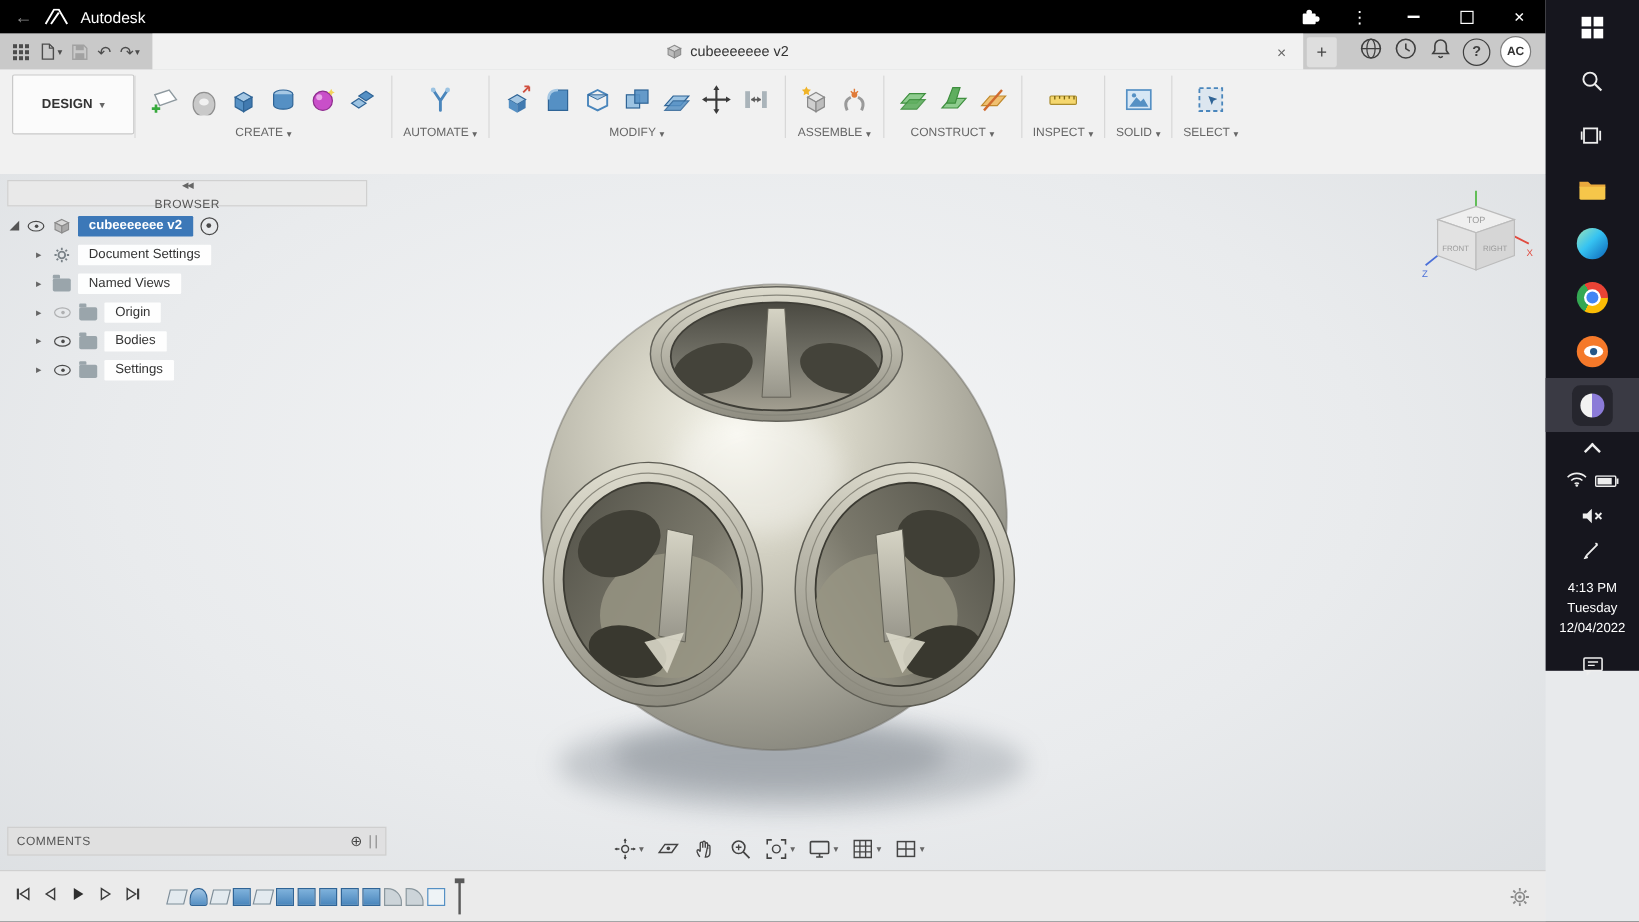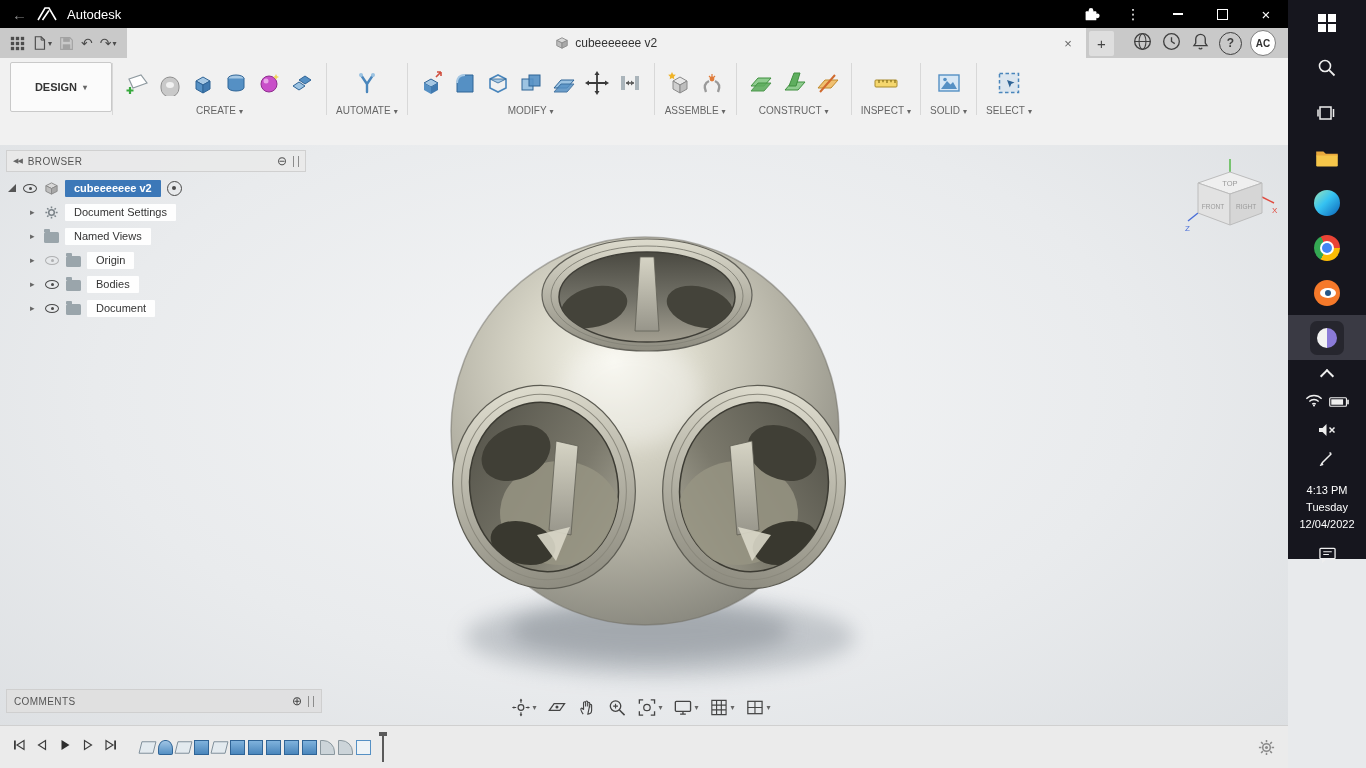--- a/index.html
+++ b/index.html
@@ -44,21 +44,21 @@
   .ric{width:30px;height:32px;display:flex;align-items:center;justify-content:center;}
   .cr{font-size:8px;color:#666;}
 
   
   .canvas{position:absolute;top:145px;left:0;width:1288px;height:580px;overflow:hidden;
     background:radial-gradient(ellipse 950px 520px at 48% 42%, #f4f5f6 0%, #e9ebed 55%, #dbdee1 100%);}
   .model{position:absolute;left:0;top:0;width:1288px;height:580px;}
 
   
   .browser{position:absolute;left:6px;top:5px;width:300px;font-size:11px;}
-  .b-head{height:20px;background:rgba(233,233,233,.96);border:1px solid #d0d0d0;display:flex;align-items:center;gap:6px;padding:0 6px;color:#555;}
+  .b-head{height:20px;background:rgba(233,233,233,.96);border:1px solid #d0d0d0;display:flex;align-items:center;gap:6px;padding:0 6px;color:#555;flex-direction:column;}
   .b-coll{font-size:7px;color:#666;letter-spacing:-1px;}
   .b-title{font-size:10px;letter-spacing:.4px;flex:1;}
   .b-min{font-size:12px;color:#555;}
   .grip{width:4px;height:11px;border-left:1.4px solid #8c8c8c;border-right:1.4px solid #8c8c8c;}
   .b-rows{margin-top:5px;display:flex;flex-direction:column;gap:2px;}
   .b-row{display:flex;align-items:center;gap:6px;height:22px;padding-left:2px;}
   .b-row.child{padding-left:24px;}
   .chip{background:rgba(255,255,255,.92);padding:2.5px 9px;border-radius:1px;color:#333;white-space:nowrap;}
   .chip.sel{background:#3c78b8;color:#fff;font-weight:bold;}
   .tri{width:0;height:0;border-bottom:8px solid #555;border-left:8px solid transparent;flex:none;}
@@ -597,21 +597,21 @@
           <div class="b-row child">
             <span class="expander">▸</span>
             <span class="eye"></span>
             <span class="folder"></span>
             <span class="chip">Bodies</span>
           </div>
           <div class="b-row child">
             <span class="expander">▸</span>
             <span class="eye"></span>
             <span class="folder"></span>
-            <span class="chip">Document</span>
+            <span class="chip">Settings</span>
           </div>
         </div>
       </div>
 
       <svg class="viewcube" viewBox="0 0 96 92">
         <line x1="48" y1="2" x2="48" y2="15" stroke="#54b948" stroke-width="1.5"></line>
         <line x1="80" y1="40" x2="92" y2="46" stroke="#e04b3f" stroke-width="1.5"></line>
         <line x1="16" y1="56" x2="6" y2="64" stroke="#4a6fd8" stroke-width="1.5"></line>
         <text x="90" y="56" font-size="8" fill="#e04b3f">X</text>
         <text x="3" y="74" font-size="8" fill="#4a6fd8">Z</text>

